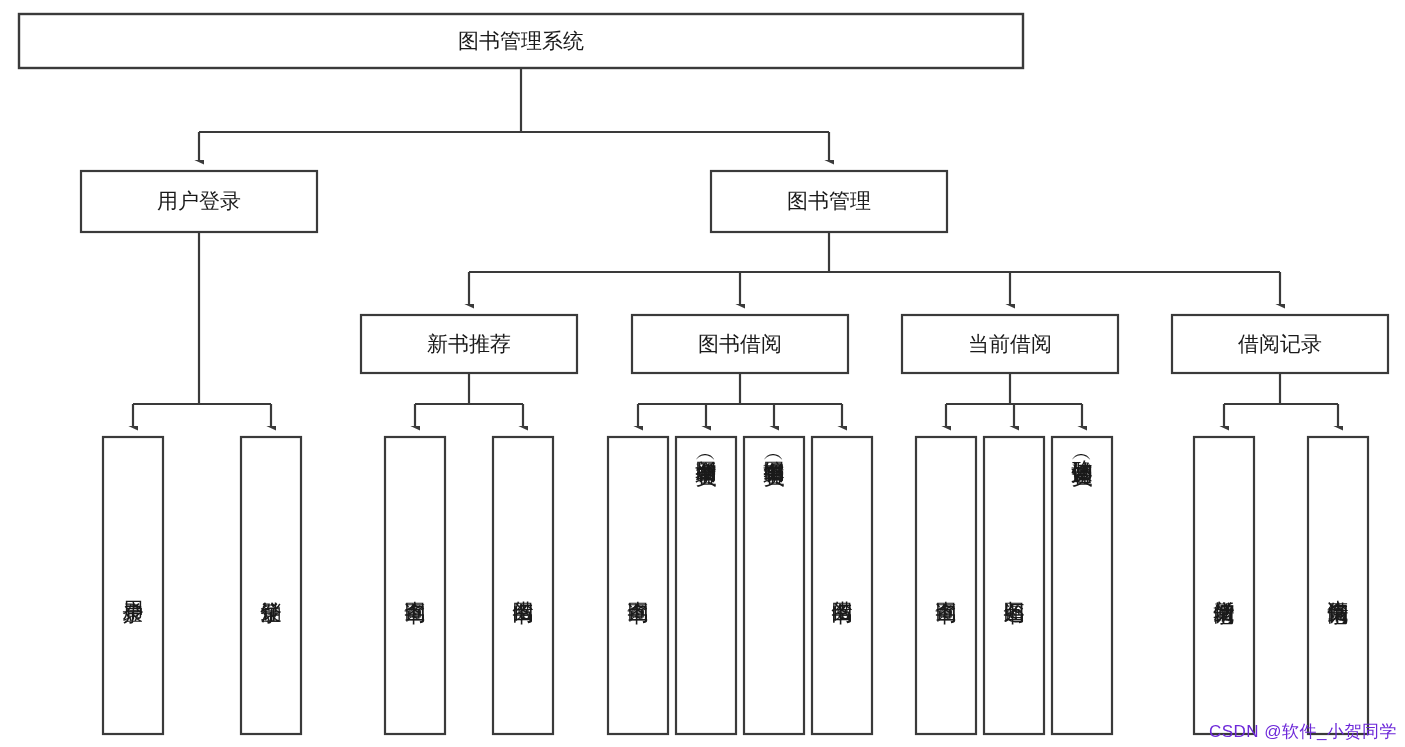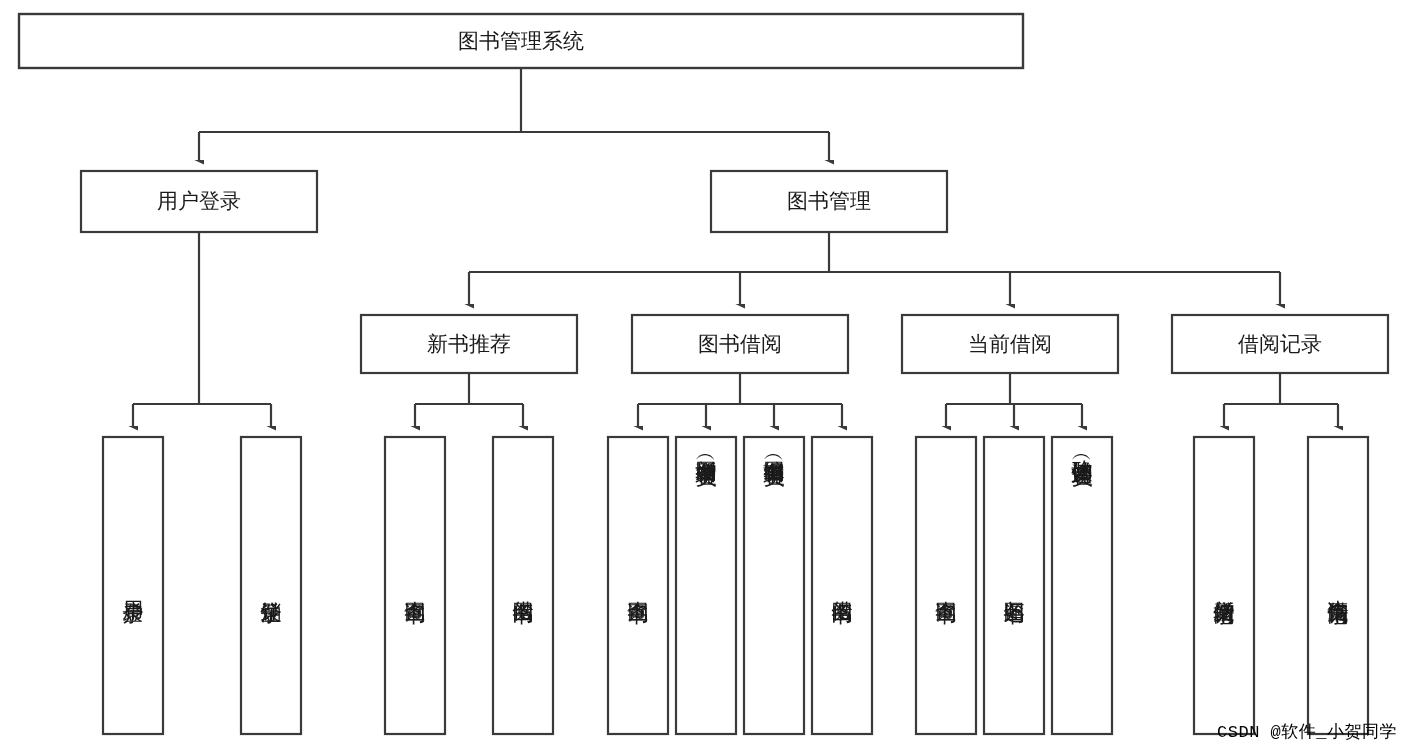--- a/index.html
+++ b/index.html
@@ -33,23 +33,23 @@
     writing-mode:vertical-rl;
     text-orientation:upright;
     font-size:21px;color:#1a1a1a;
     line-height:1.04;
     letter-spacing:1px;
     white-space:nowrap;
     font-family:"Liberation Sans","DejaVu Sans",sans-serif;
   }
   .watermark{
     position:absolute;right:8px;bottom:4px;
-    font-size:17px;color:#000000;
+    font-size:17px;color:#6d28d9;
     letter-spacing:0.5px;
-    font-family:Liberation Mono, monospace;
+    font-family:Liberation Sans, sans-serif;
     user-select:none;
   }
 </style>
 </head>
 <body>
 
 <div id="diagram-root">
 
   <svg id="diagram" viewBox="0 0 1405 747" width="1405" height="747">
 

